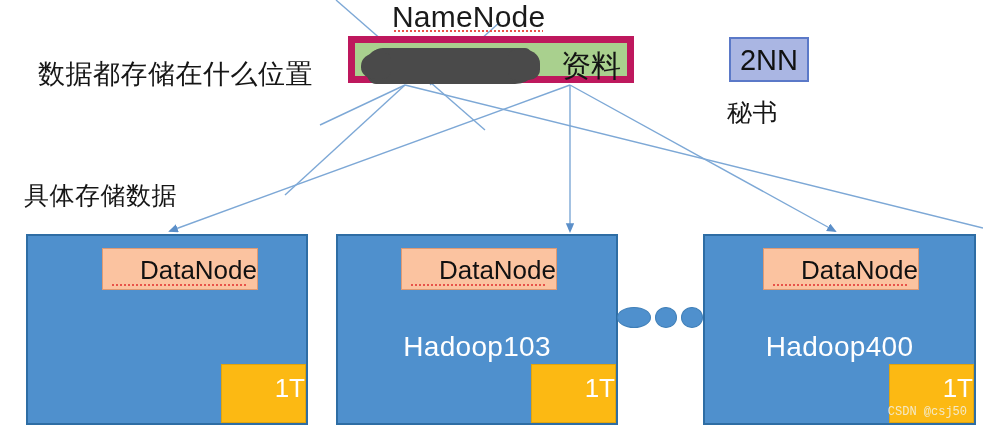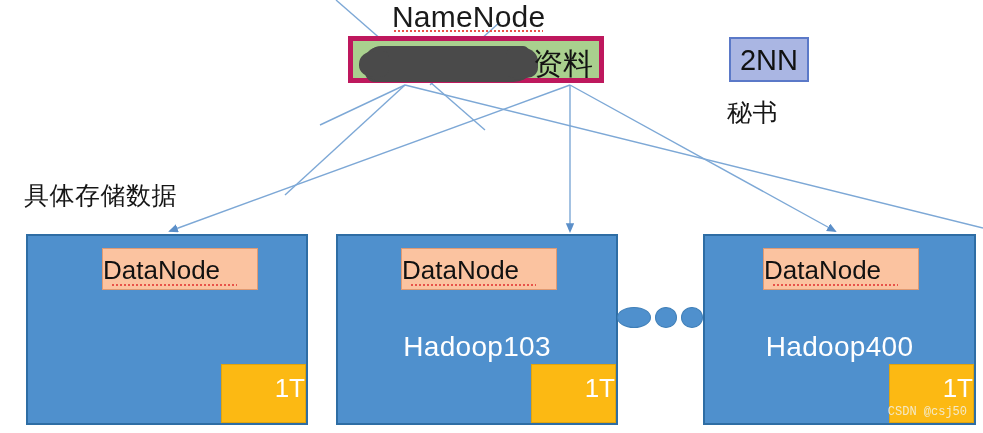--- a/index.html
+++ b/index.html
@@ -70,24 +70,24 @@
     bottom: 2px;
     height: 2px;
     background: repeating-linear-gradient(90deg,#e8534a 0 2px,transparent 2px 4px);
   }
 
   
   #namenode-box {
     position: absolute;
     left: 348px;
     top: 36px;
-    width: 256px;
+    width: 286px;
     height: 47px;
     background: #a9d08e;
-    border: 5px solid #be185d;
+    border: 7px solid #be185d;
     box-sizing: border-box;
   }
   #namenode-text {
     position: absolute;
     right: 6px;
     top: 2px;
     font-size: 30px;
     color: #141414;
     font-family: "DejaVu Sans", "Liberation Sans", sans-serif;
     white-space: nowrap;
@@ -169,23 +169,23 @@
     position: absolute;
     top: 12px;
     height: 42px;
     background: #fbc3a0;
     border: 1px solid #e09a72;
     box-sizing: border-box;
   }
   .dn-chip-text {
     position: absolute;
     left: 0;
-    right: 11px;
+    right: 0;
     top: 2px;
-    text-align: left;
+    text-align: right;
     font-size: 26px;
     color: #111111;
     line-height: 38px;
   }
   .dn-chip-text::after {
     content: "";
     position: absolute;
     left: 9px;
     right: 9px;
     bottom: 3px;
@@ -267,20 +267,21 @@
       <line x1="570" y1="85" x2="570" y2="231" marker-end="url(#arrowhead)"></line>
       <line x1="570" y1="85" x2="835" y2="231" marker-end="url(#arrowhead)"></line>
       <line x1="336" y1="0" x2="485" y2="130"></line>
       <line x1="430" y1="85" x2="500" y2="22"></line>
       <line x1="320" y1="125" x2="405" y2="85"></line>
       <line x1="405" y1="85" x2="285" y2="195"></line>
       <line x1="405" y1="85" x2="983" y2="228"></line>
     </g>
   </svg>
 
+  <div class="cn-label" id="label-location">数据都存储在什么位置</div>
 
   <div id="namenode-title">NameNode</div>
 
   <div id="namenode-box">
     <div id="namenode-redaction"></div>
     <div id="namenode-text">资料</div>
   </div>
 
   <div id="nn2-box">
     <div id="nn2-text">2NN</div>

